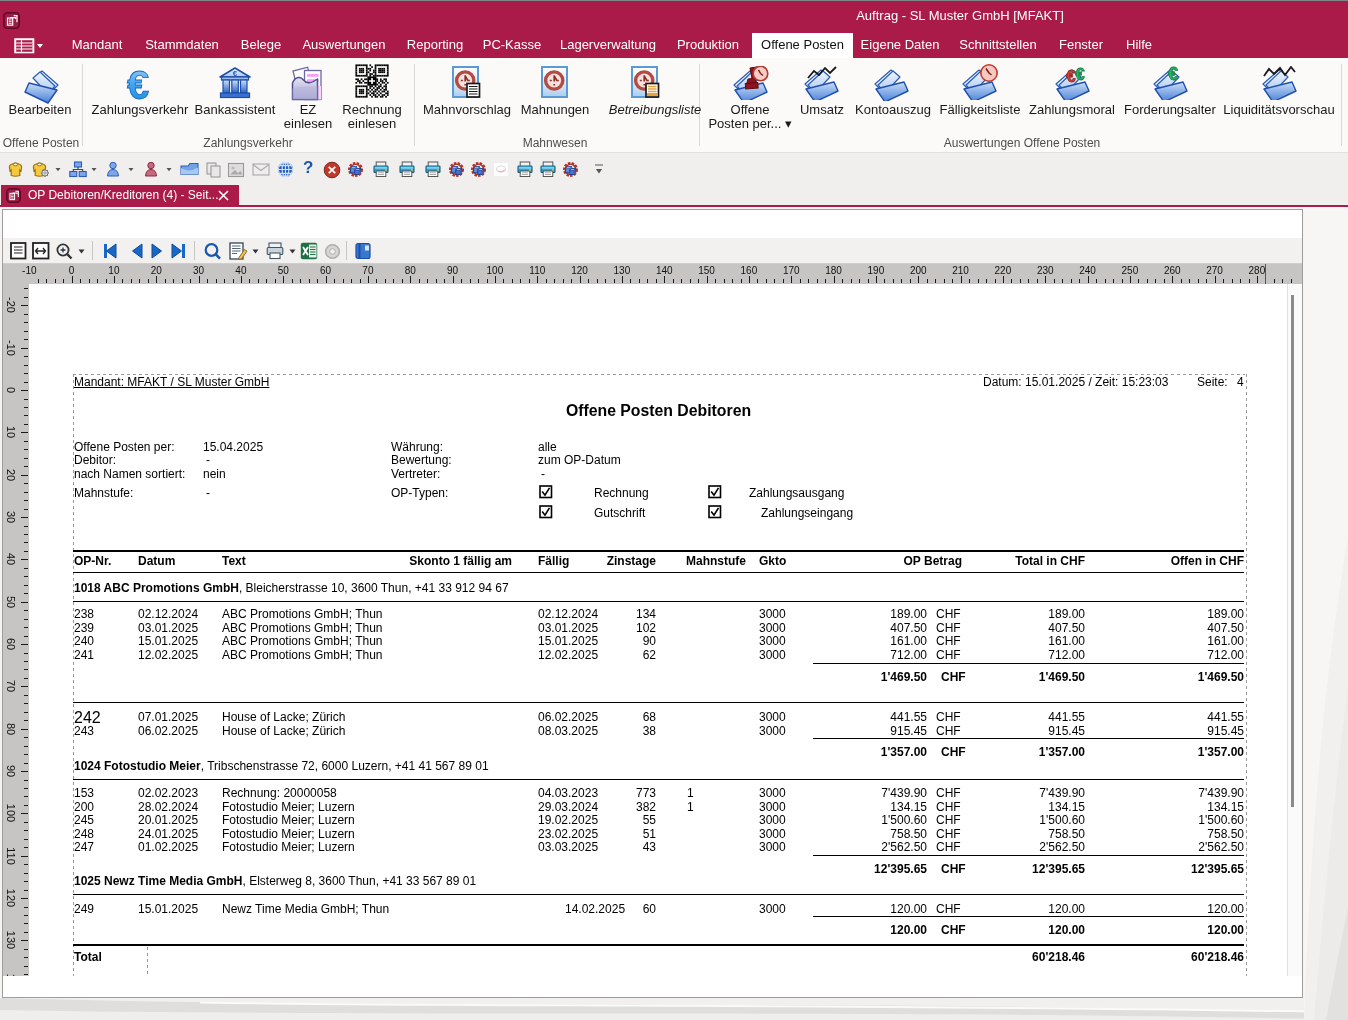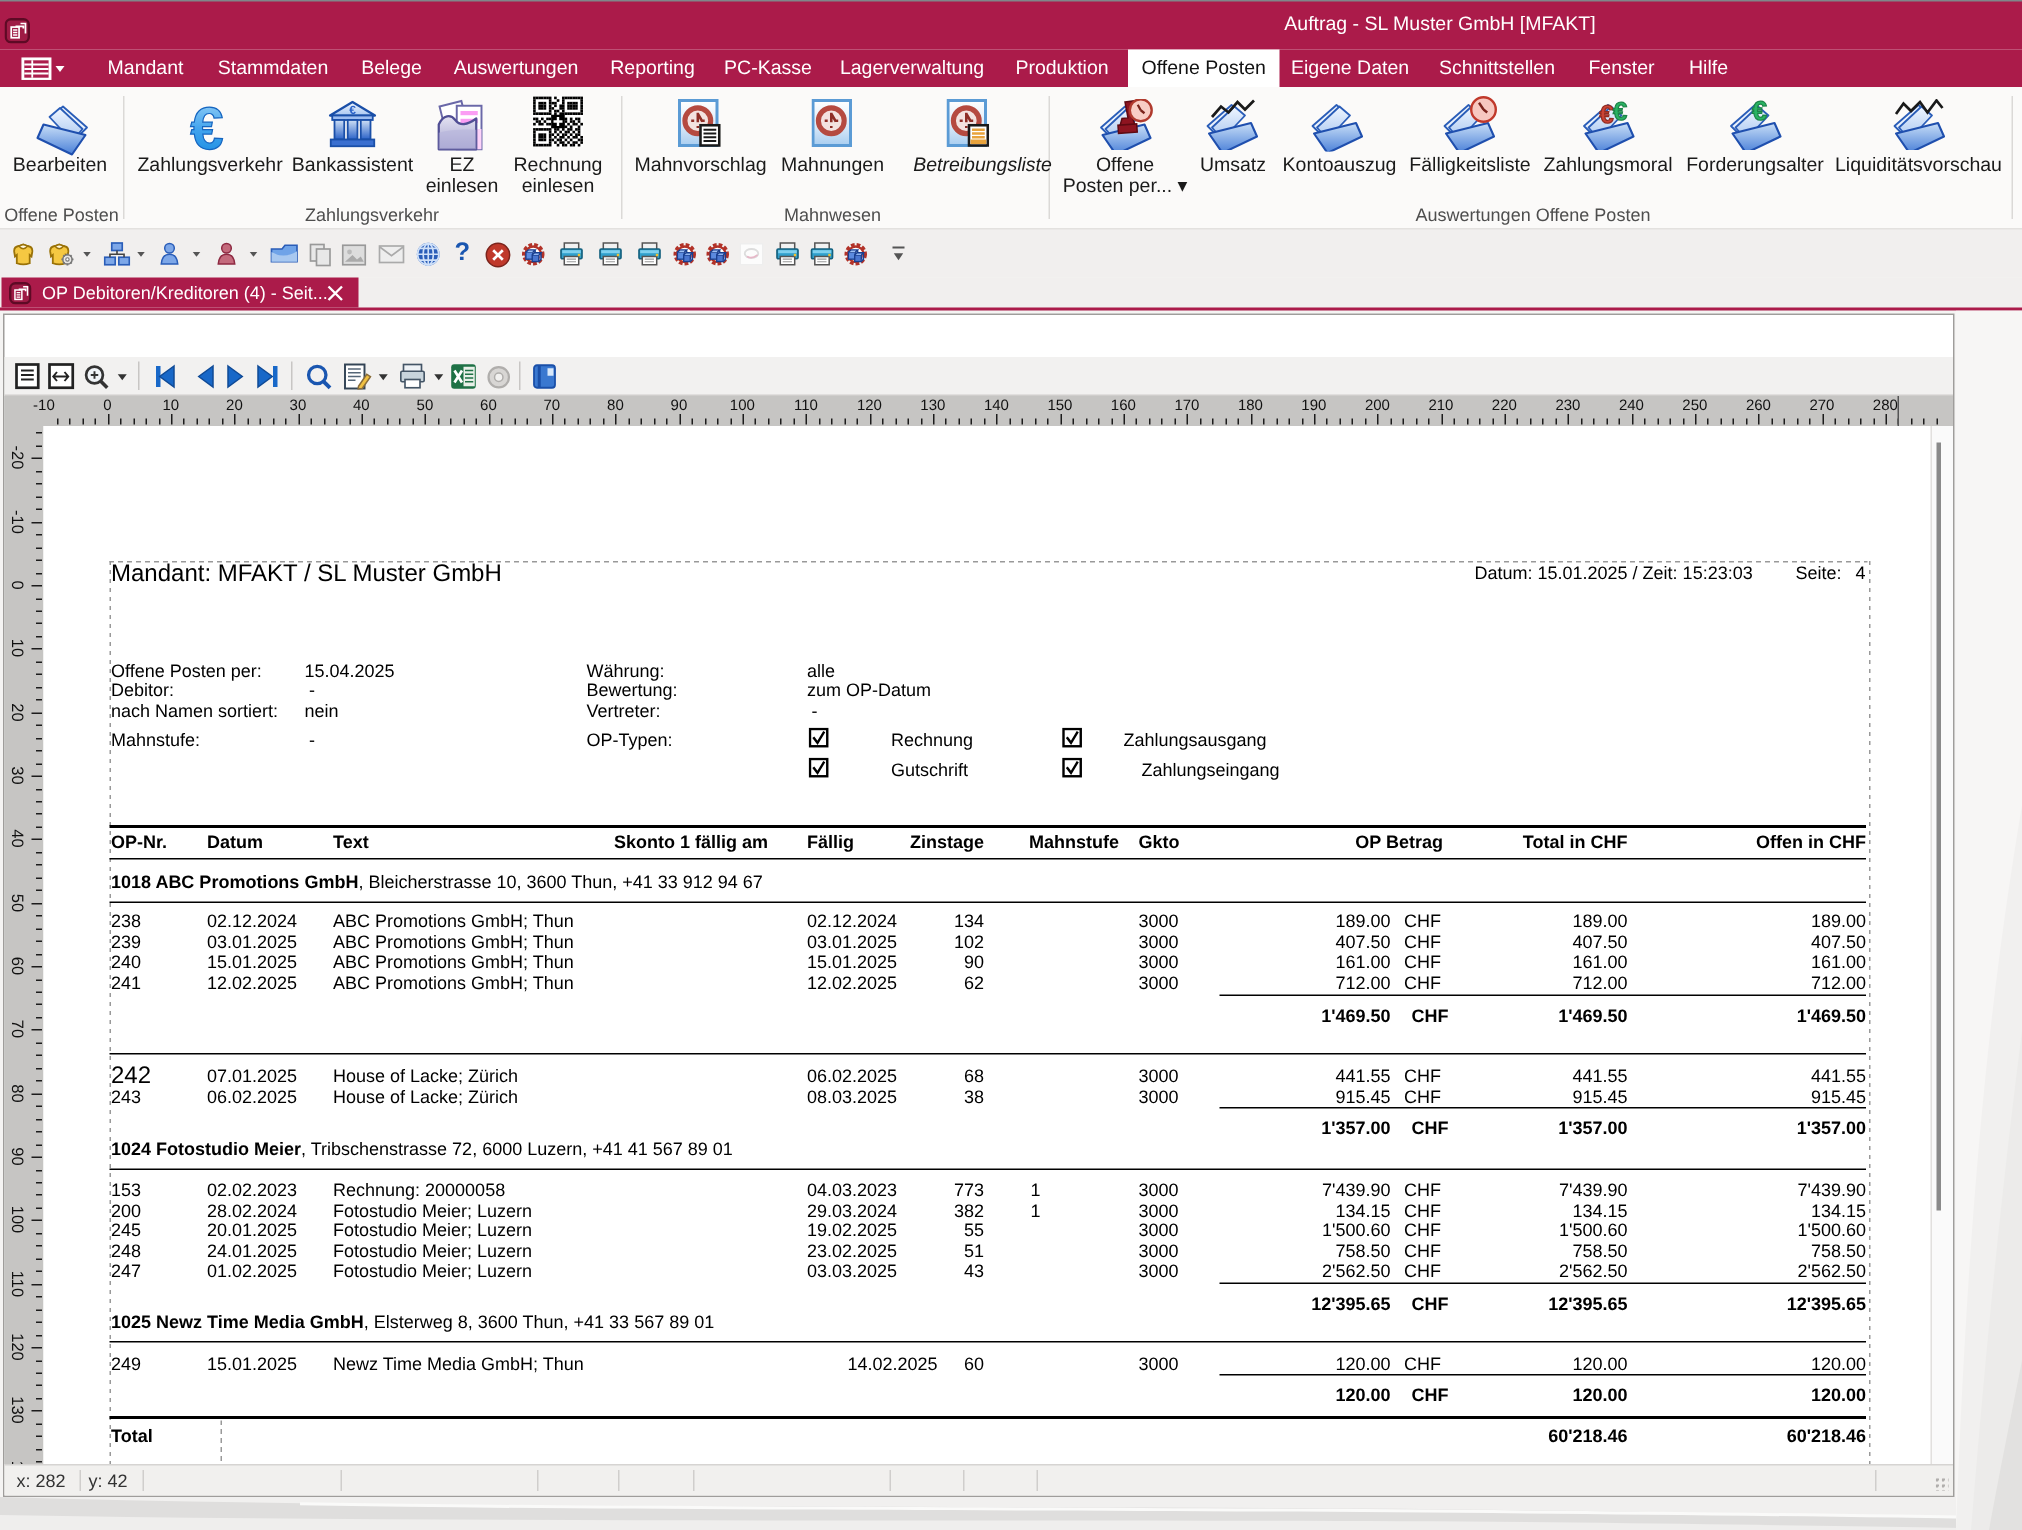--- a/index.html
+++ b/index.html
@@ -1054,24 +1054,25 @@
 <div style="position:absolute;left:-13px;top:607.0px;width:40px;height:14px;text-align:center;font-size:11px;color:#111;transform:rotate(90deg);transform-origin:center;">120</div>
 <div style="position:absolute;left:-13px;top:649.3px;width:40px;height:14px;text-align:center;font-size:11px;color:#111;transform:rotate(90deg);transform-origin:center;">130</div>
 <div style="position:absolute;left:-13px;top:691.7px;width:40px;height:14px;text-align:center;font-size:11px;color:#111;transform:rotate(90deg);transform-origin:center;">140</div>
 </div>
     </div>
   <div class="abs" id="pagearea">
     <div class="dash-h" style="left:44px;top:90px;width:1172px;"></div>
 <div class="dash-v" style="left:44px;top:90px;height:602px;"></div>
 <div class="dash-v" style="left:1217px;top:90px;height:602px;"></div>
 <div class="dash-v" style="left:118px;top:663px;height:29px;"></div>
-<div class="rep" style="left:45px;top:92px;font-size:16px;">Mandant: MFAKT / SL Muster GmbH</div>
+<div class="rep" style="left:45px;top:92px;font-size:12px;text-decoration:underline;">Mandant: MFAKT / SL Muster GmbH</div>
 <div class="rep" style="left:954px;top:92px;font-size:12px;">Datum: 15.01.2025 / Zeit: 15:23:03</div>
 <div class="rep" style="left:1168px;top:92px;font-size:12px;">Seite:</div>
 <div class="rep" style="left:1208px;top:92px;font-size:12px;">4</div>
+<div class="repb" style="left:44px;top:120px;width:1171px;text-align:center;font-size:15.8px;">Offene Posten Debitoren</div>
 <div class="rep" style="left:45px;top:157px;font-size:12px;">Offene Posten per:</div>
 <div class="rep" style="left:174px;top:157px;font-size:12px;">15.04.2025</div>
 <div class="rep" style="left:45px;top:170px;font-size:12px;">Debitor:</div>
 <div class="rep" style="left:177px;top:170px;font-size:12px;">-</div>
 <div class="rep" style="left:45px;top:184px;font-size:12px;">nach Namen sortiert:</div>
 <div class="rep" style="left:174px;top:184px;font-size:12px;">nein</div>
 <div class="rep" style="left:362px;top:157px;font-size:12px;">Währung:</div>
 <div class="rep" style="left:509px;top:157px;font-size:12px;">alle</div>
 <div class="rep" style="left:362px;top:170px;font-size:12px;">Bewertung:</div>
 <div class="rep" style="left:509px;top:170px;font-size:12px;">zum OP-Datum</div>
@@ -1263,37 +1264,20 @@
 <div class="rep" style="right:202px;top:640px;font-weight:bold;">120.00</div>
 <div class="rep" style="right:43px;top:640px;font-weight:bold;">120.00</div>
 <div class="hline" style="left:44px;top:660px;width:1171px;height:2px;"></div>
 <div class="rep" style="left:45px;top:667px;font-weight:bold;font-size:12px;">Total</div>
 <div class="rep" style="right:202px;top:667px;font-weight:bold;">60'218.46</div>
 <div class="rep" style="right:43px;top:667px;font-weight:bold;">60'218.46</div>
   </div>
   <div class="abs" id="vscroll">
     <div style="position:absolute;left:3px;top:11px;width:3px;height:512px;background:#8a8a8a;"></div>
   </div>
-  <div class="abs" id="statusbar">
-    <span style="position:absolute;left:8px;top:3px;">x: 282</span>
-    <span style="position:absolute;left:56px;top:3px;">y: 42</span>
-    <div class="ssep" style="left:50px;"></div>
-    <div class="ssep" style="left:92px;"></div>
-    <div class="ssep" style="left:224px;"></div>
-    <div class="ssep" style="left:355px;"></div>
-    <div class="ssep" style="left:409px;"></div>
-    <div class="ssep" style="left:459px;"></div>
-    <div class="ssep" style="left:590px;"></div>
-    <div class="ssep" style="left:639px;"></div>
-    <div class="ssep" style="left:688px;"></div>
-    <div class="ssep" style="left:1247px;"></div>
-    <div style="position:absolute;right:3px;bottom:3px;width:9px;height:9px;
-      background-image:radial-gradient(circle at 1.5px 1.5px,#b0aeac 1px,transparent 1.2px);
-      background-size:4px 4px;"></div>
-  </div>
 </div>
 
 <svg class="abs" style="left:0;top:998px;" width="1348" height="22" viewBox="0 0 22 22" preserveAspectRatio="none">
   <rect width="22" height="22" fill="#f1f0ef"></rect>
 </svg>
 <svg class="abs" style="left:0;top:998px;" width="1348" height="22" viewBox="0 0 1348 22" preserveAspectRatio="none">
   <path d="M0 0 C350 10 750 4 1100 10 C1200 12 1290 14 1348 15 L1348 22 L0 22 Z" fill="#dfdedd"></path>
   <path d="M0 12 C350 18 750 14 1050 17 C1180 18.5 1290 20.5 1348 21 L1348 22 L0 22 Z" fill="#efeeed"></path>
   <path d="M200 3.5 C500 8.5 800 4.5 1348 13 L1348 15 C800 6.5 500 10.5 200 5.5 Z" fill="#fafaf9"></path>
 </svg>

